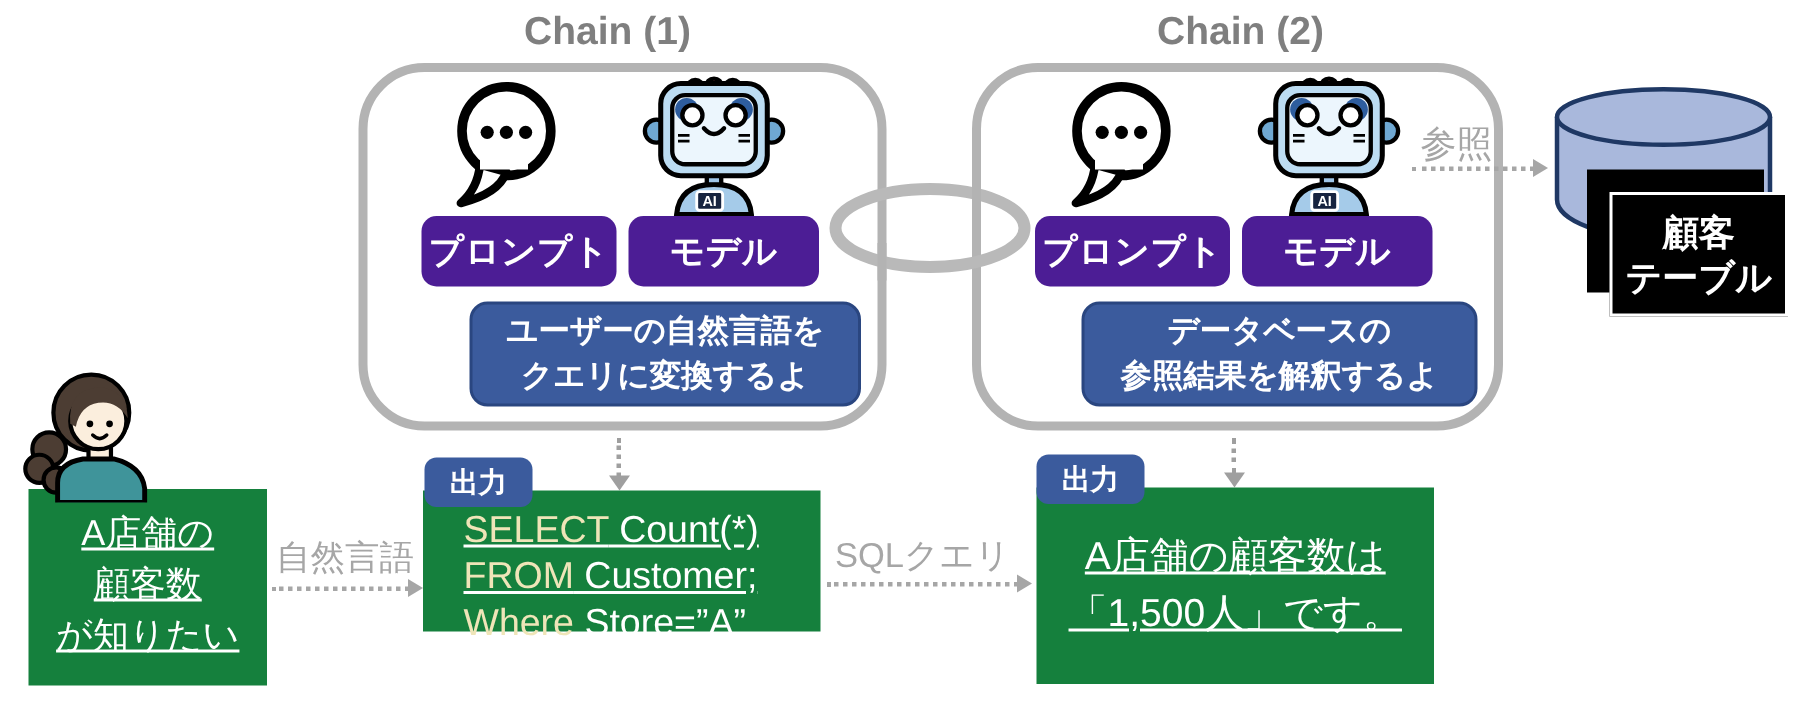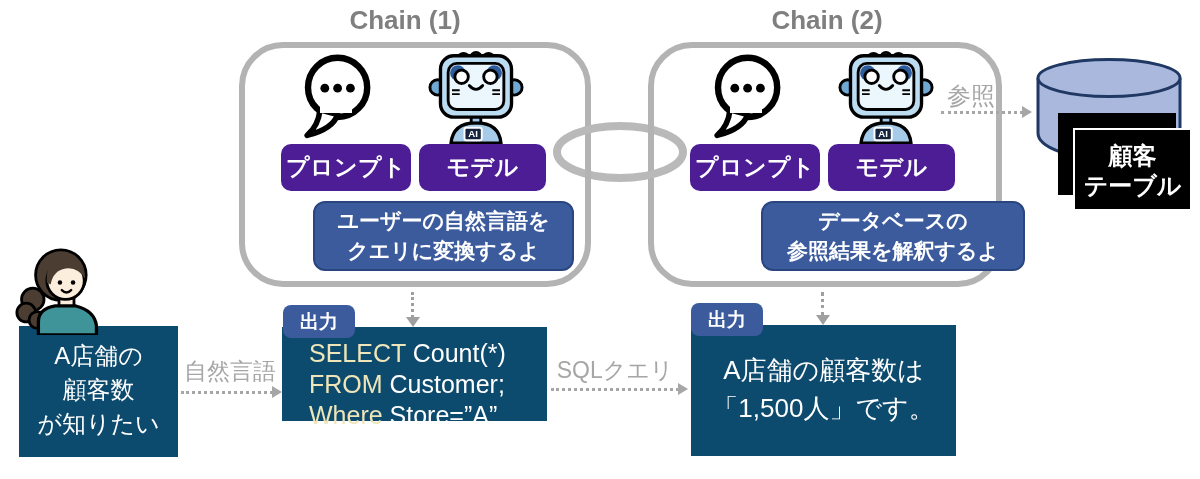--- a/index.html
+++ b/index.html
@@ -24,21 +24,21 @@
     justify-content:center;z-index:2;letter-spacing:0.5px;
   }
   
   .desc{
     position:absolute;top:201px;height:70px;background:#3b5b9d;border:2px solid #2a4680;
     border-radius:12px;box-sizing:border-box;color:#fff;font-weight:700;font-size:21px;
     line-height:30px;text-align:center;padding-top:3px;z-index:2;margin-left:28px;
   }
   
   .dark-box{
-    position:absolute;background:#0c4a6e;color:#fff;z-index:2;
+    position:absolute;background:#15803d;color:#fff;z-index:2;text-decoration:underline;
   }
   .badge{
     position:absolute;width:72px;height:33px;background:#3b5b9d;border-radius:8px;
     color:#fff;font-weight:700;font-size:19px;display:flex;align-items:center;
     justify-content:center;z-index:4;
   }
   
   .dot-h{position:absolute;height:0;border-top:3px dotted #a6a6a6;z-index:1;}
   .dot-v{position:absolute;width:0;border-left:3px dotted #9f9f9f;z-index:1;}
   .tri-right{position:absolute;width:0;height:0;border-top:6px solid transparent;
@@ -132,21 +132,21 @@
     <circle cx="35" cy="29" r="7" fill="#fff" stroke="#000" stroke-width="3"></circle>
     <circle cx="65" cy="29" r="7" fill="#fff" stroke="#000" stroke-width="3"></circle>
     <path d="M43,38 Q50,46 57,38" fill="none" stroke="#000" stroke-width="3" stroke-linecap="round"></path>
     <path d="M25,43 L33,43 M25,47 L33,47 M67,43 L75,43 M67,47 L75,47" stroke="#000" stroke-width="2"></path>
     <rect x="38" y="82" width="18" height="13" rx="2" fill="#16233f" stroke="#fff" stroke-width="2"></rect>
     <text x="47" y="92" font-size="10" font-weight="bold" fill="#fff" text-anchor="middle">AI</text>
   </svg>
 
   <div class="pill" style="left:690px;width:130px;">プロンプト</div>
   <div class="pill" style="left:828px;width:127px;">モデル</div>
-  <div class="desc" style="left:733px;width:264px;">
+  <div class="desc" style="left:693px;width:264px;">
     <div>データベースの</div>
     <div>参照結果を解釈するよ</div>
   </div>
 
   <div class="gray-label" style="left:938px;top:80px;width:66px;font-size:24px;">参照</div>
   <div class="dot-h" style="left:941px;top:111px;width:82px;"></div>
   <div class="tri-right" style="left:1022px;top:106px;"></div>
 
   <svg class="abs" style="left:1035px;top:57px;z-index:1;" width="148" height="106" viewBox="0 0 148 106">
     <path d="M3,21 L3,76 A71,26 0 0 0 145,76 L145,21" fill="#a9b8dc" stroke="#1f3864" stroke-width="3"></path>

